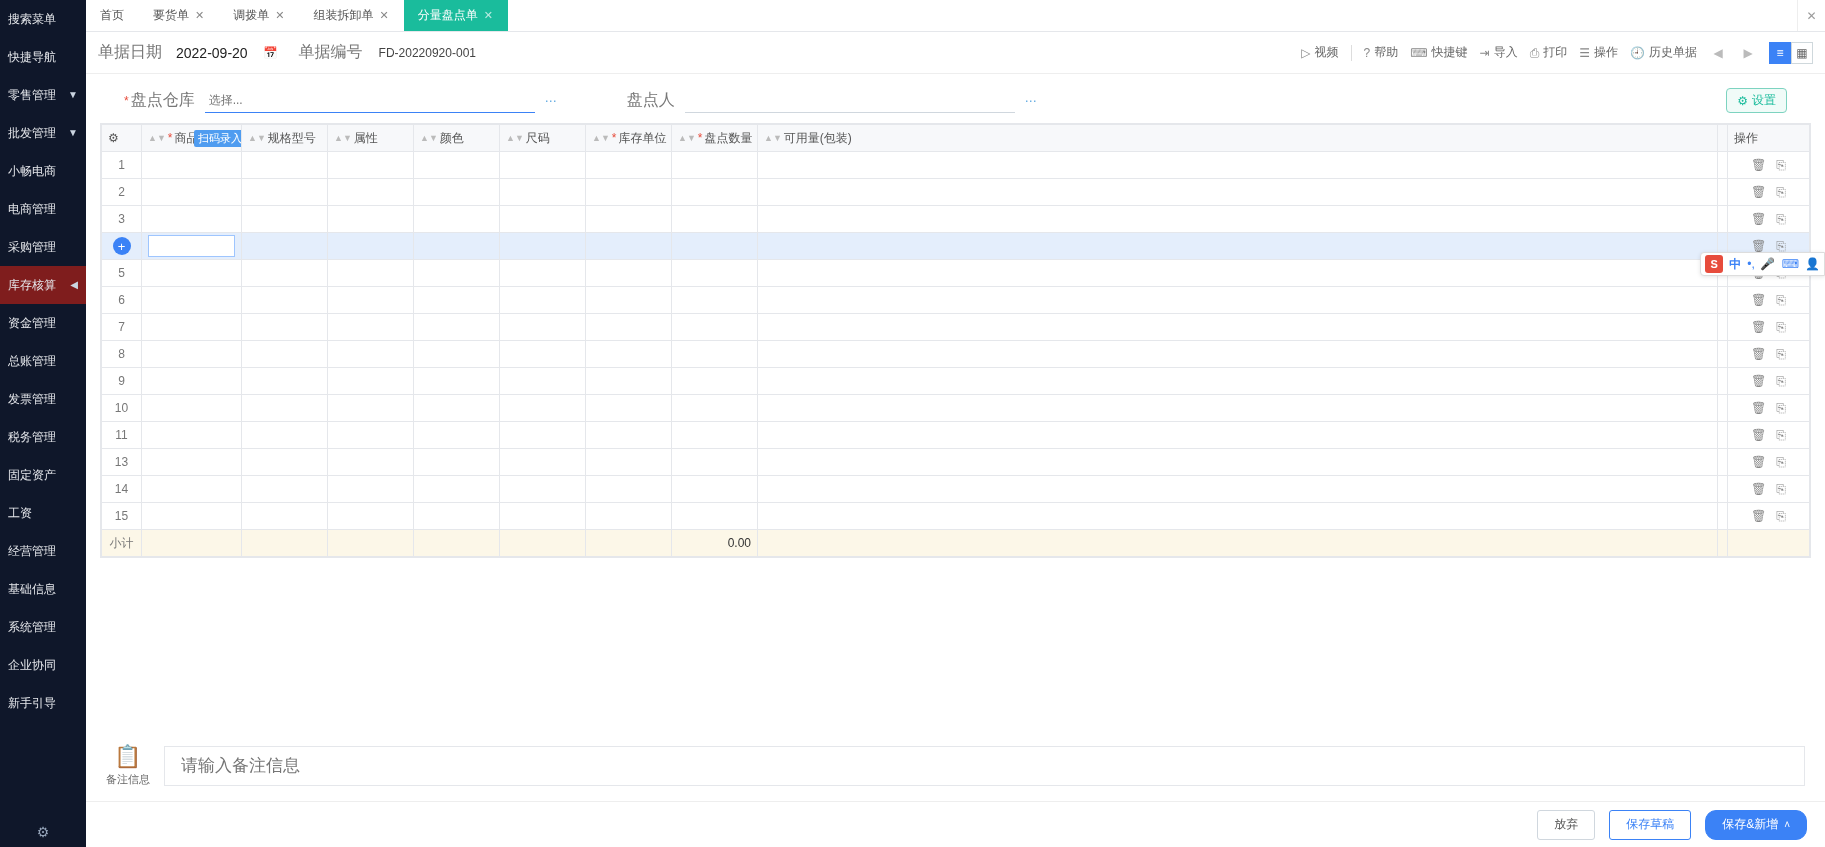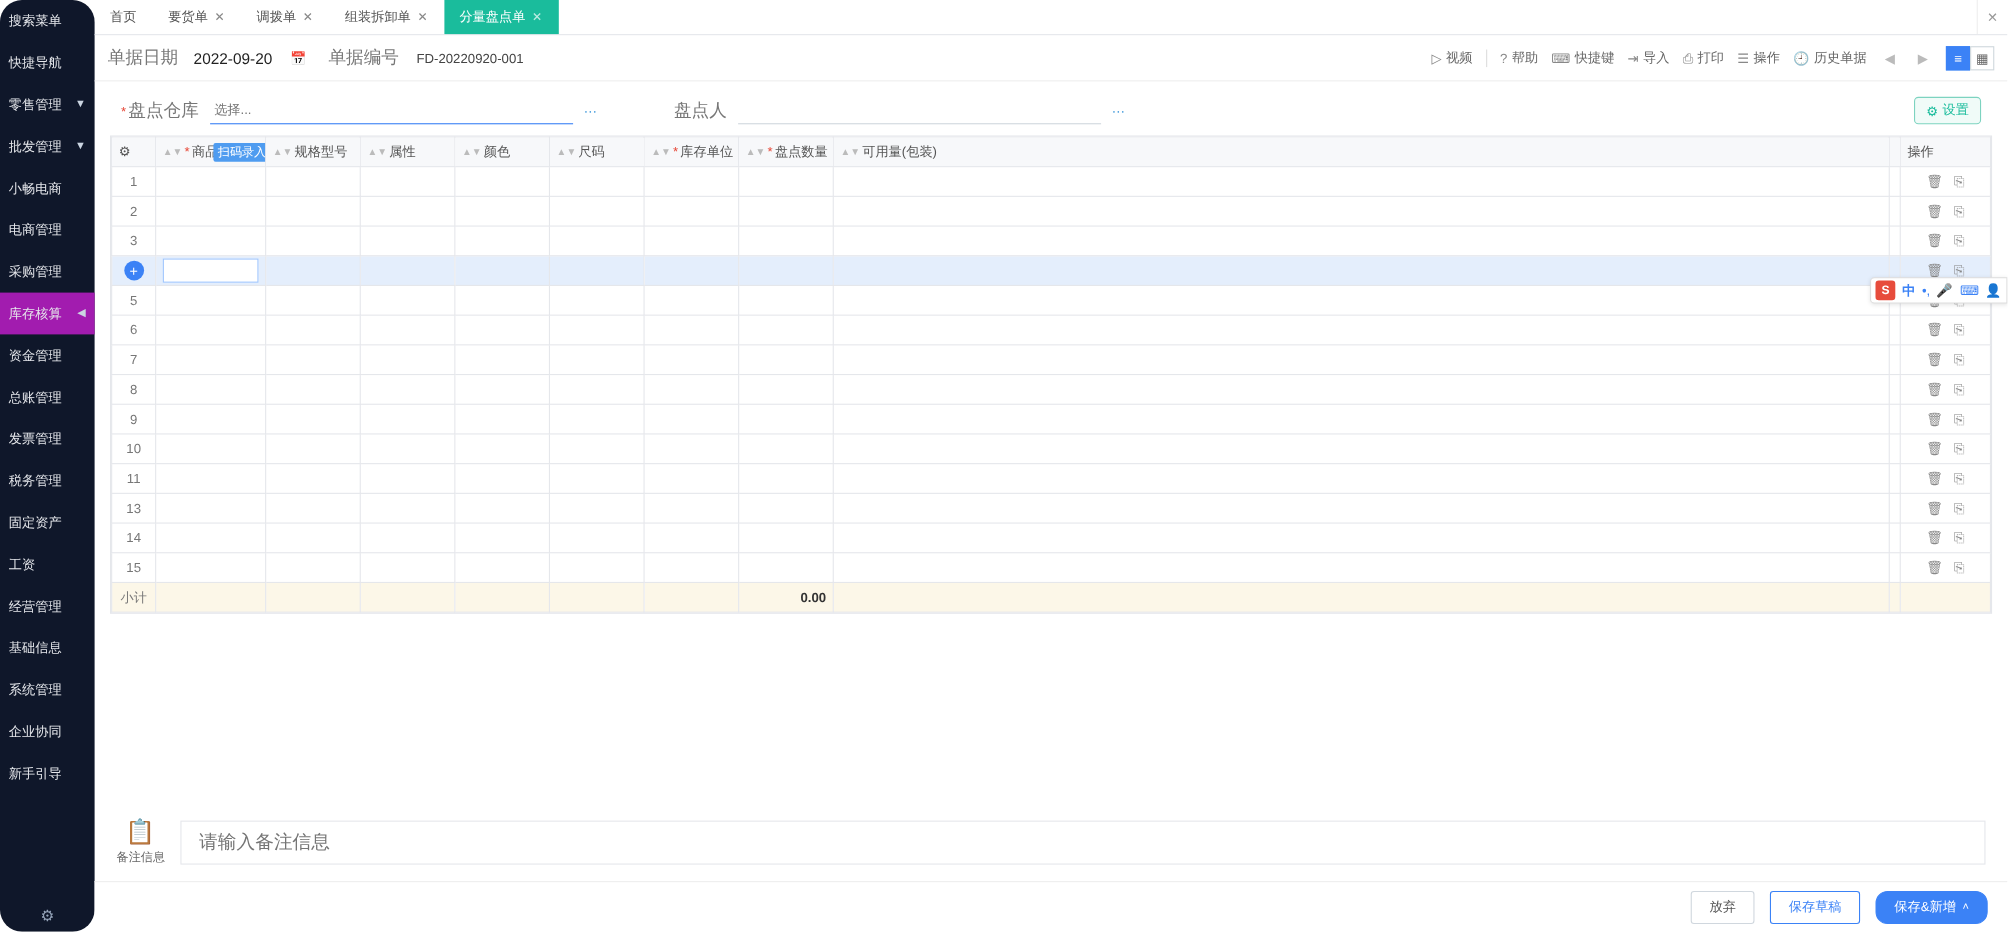--- a/index.html
+++ b/index.html
@@ -1,22 +1,22 @@
 <!DOCTYPE html>
 <html><head>
 <meta charset="utf-8">
 <style>
 * { box-sizing: border-box; margin: 0; padding: 0; }
 html, body { width: 100%; height: 100%; font-family: "Microsoft YaHei", Arial, sans-serif; font-size: 12px; color: #333; background: #fff; overflow: hidden; }
 .app { display: flex; width: 1825px; height: 847px; }
 
 
-.sidebar { width: 86px; background: #0f172a; color: #fff; display: flex; flex-direction: column; border-radius: 20px; }
+.sidebar { width: 86px; background: #0f172a; color: #fff; display: flex; flex-direction: column; }
 .sidebar-item { height: 38px; line-height: 38px; padding: 0 8px; font-size: 12px; color: #e5e7eb; cursor: pointer; display: flex; align-items: center; justify-content: space-between; }
-.sidebar-item.active { background: #a21caf; align-items: center; }
+.sidebar-item.active { background: #7f1d1d; align-items: center; }
 .sidebar-chevron { font-size: 10px; color: #cbd5e1; }
 .sidebar-footer { margin-top: auto; height: 30px; display: flex; align-items: center; justify-content: center; color: #94a3b8; }
 .gear::before { content: "⚙"; font-size: 14px; }
 
 
 .main { flex: 1; display: flex; flex-direction: column; position: relative; }
 
 
 .tabs { height: 32px; display: flex; align-items: stretch; border-bottom: 1px solid #e5e7eb; }
 .tab { padding: 0 14px; display: flex; align-items: center; gap: 6px; font-size: 12px; color: #555; cursor: pointer; border-right: 1px solid transparent; }
@@ -33,21 +33,21 @@
 .header-right { margin-left: auto; display: flex; align-items: center; gap: 12px; color: #666; }
 .hbtn { display: flex; align-items: center; gap: 4px; cursor: pointer; }
 .hbtn .ic { color: #888; }
 .divider-v { width: 1px; height: 16px; background: #ddd; }
 .nav-btn { width: 18px; height: 18px; display: flex; align-items: center; justify-content: center; color: #bbb; cursor: pointer; }
 .view-toggle { display: flex; }
 .vt { width: 22px; height: 22px; display: flex; align-items: center; justify-content: center; border: 1px solid #cfd8dc; cursor: pointer; background:#fff; }
 .vt.active { background: #3b82f6; color: #fff; border-color: #3b82f6; }
 
 
-.filters { display: flex; align-items: center; padding: 14px 24px 10px; gap: 8px; }
+.filters { display: flex; align-items: center; padding: 14px 38px 10px; gap: 8px; }
 .req { color: #e74c3c; margin-right: 2px; }
 .field-wrap { display: flex; align-items: center; gap: 10px; margin-right: 60px; }
 .underline-input { border: none; border-bottom: 1px solid #3b82f6; outline: none; width: 330px; height: 24px; padding: 2px 4px; font-size: 12px; }
 .underline-input.normal { border-bottom-color: #d0d7de; width: 330px; }
 .dots { color: #5aa7e0; letter-spacing: 2px; cursor: pointer; }
 .settings-pill { margin-left: auto; border: 1px solid #7dd3c0; color: #1abc9c; border-radius: 4px; padding: 3px 10px; display: flex; align-items: center; gap: 4px; cursor: pointer; background:#f0fbf8; }
 
 
 .table-wrap { padding: 0 14px; flex: 1; display: flex; flex-direction: column; overflow: hidden; }
 .grid { border: 1px solid #e5e7eb; }
@@ -68,21 +68,21 @@
 .col-ops { width: 82px; text-align: center; }
 .row-selected td { background: #e4eefc !important; }
 .row-selected .col-idx { background: #e4eefc; }
 .add-circle { width: 18px; height: 18px; border-radius: 50%; background: #3b82f6; color: #fff; display: inline-flex; align-items: center; justify-content: center; font-size: 13px; line-height:1; }
 .cell-input { width: 100%; height: 22px; border: 1px solid #9ec5fe; outline: none; background: #fff; }
 .scan-badge { position: absolute; background: #4f9cf0; color: #fff; font-size: 11px; padding: 1px 4px; border-radius: 2px; top: 5px; left: 52px; }
 .th-gear { text-align:center; color:#888; }
 .ops-icons { color:#888; display:flex; gap:10px; justify-content:center; }
 .ops-icons span { cursor:pointer; }
 .subtotal td { background: #fcf7e8; }
-.subtotal .col-qty { font-weight: bold; color:#333;margin-top:48px; }
+.subtotal .col-qty { font-weight: normal; color:#333;margin-top:48px; }
 
 
 .remark { display: flex; align-items: center; gap: 14px; padding: 12px 20px 0; }
 .remark-icon-box { display:flex; flex-direction:column; align-items:center; color:#1abc9c; gap:2px; }
 .remark-icon-box .ic { font-size:22px; }
 .remark-input { flex:1; height: 40px; border: 1px solid #e5e7eb; padding: 16px; font-size:17px; outline:none; color:#999; }
 
 
 .footer { height: 46px; border-top: 1px solid #eee; margin-top: 14px; display: flex; align-items: center; justify-content: flex-end; gap: 14px; padding: 0 18px; background:#fff; }
 .btn { height: 30px; padding: 0 16px; border-radius: 3px; font-size: 12px; cursor: pointer; border: 1px solid #d0d7de; background: #fff; color: #555; }

